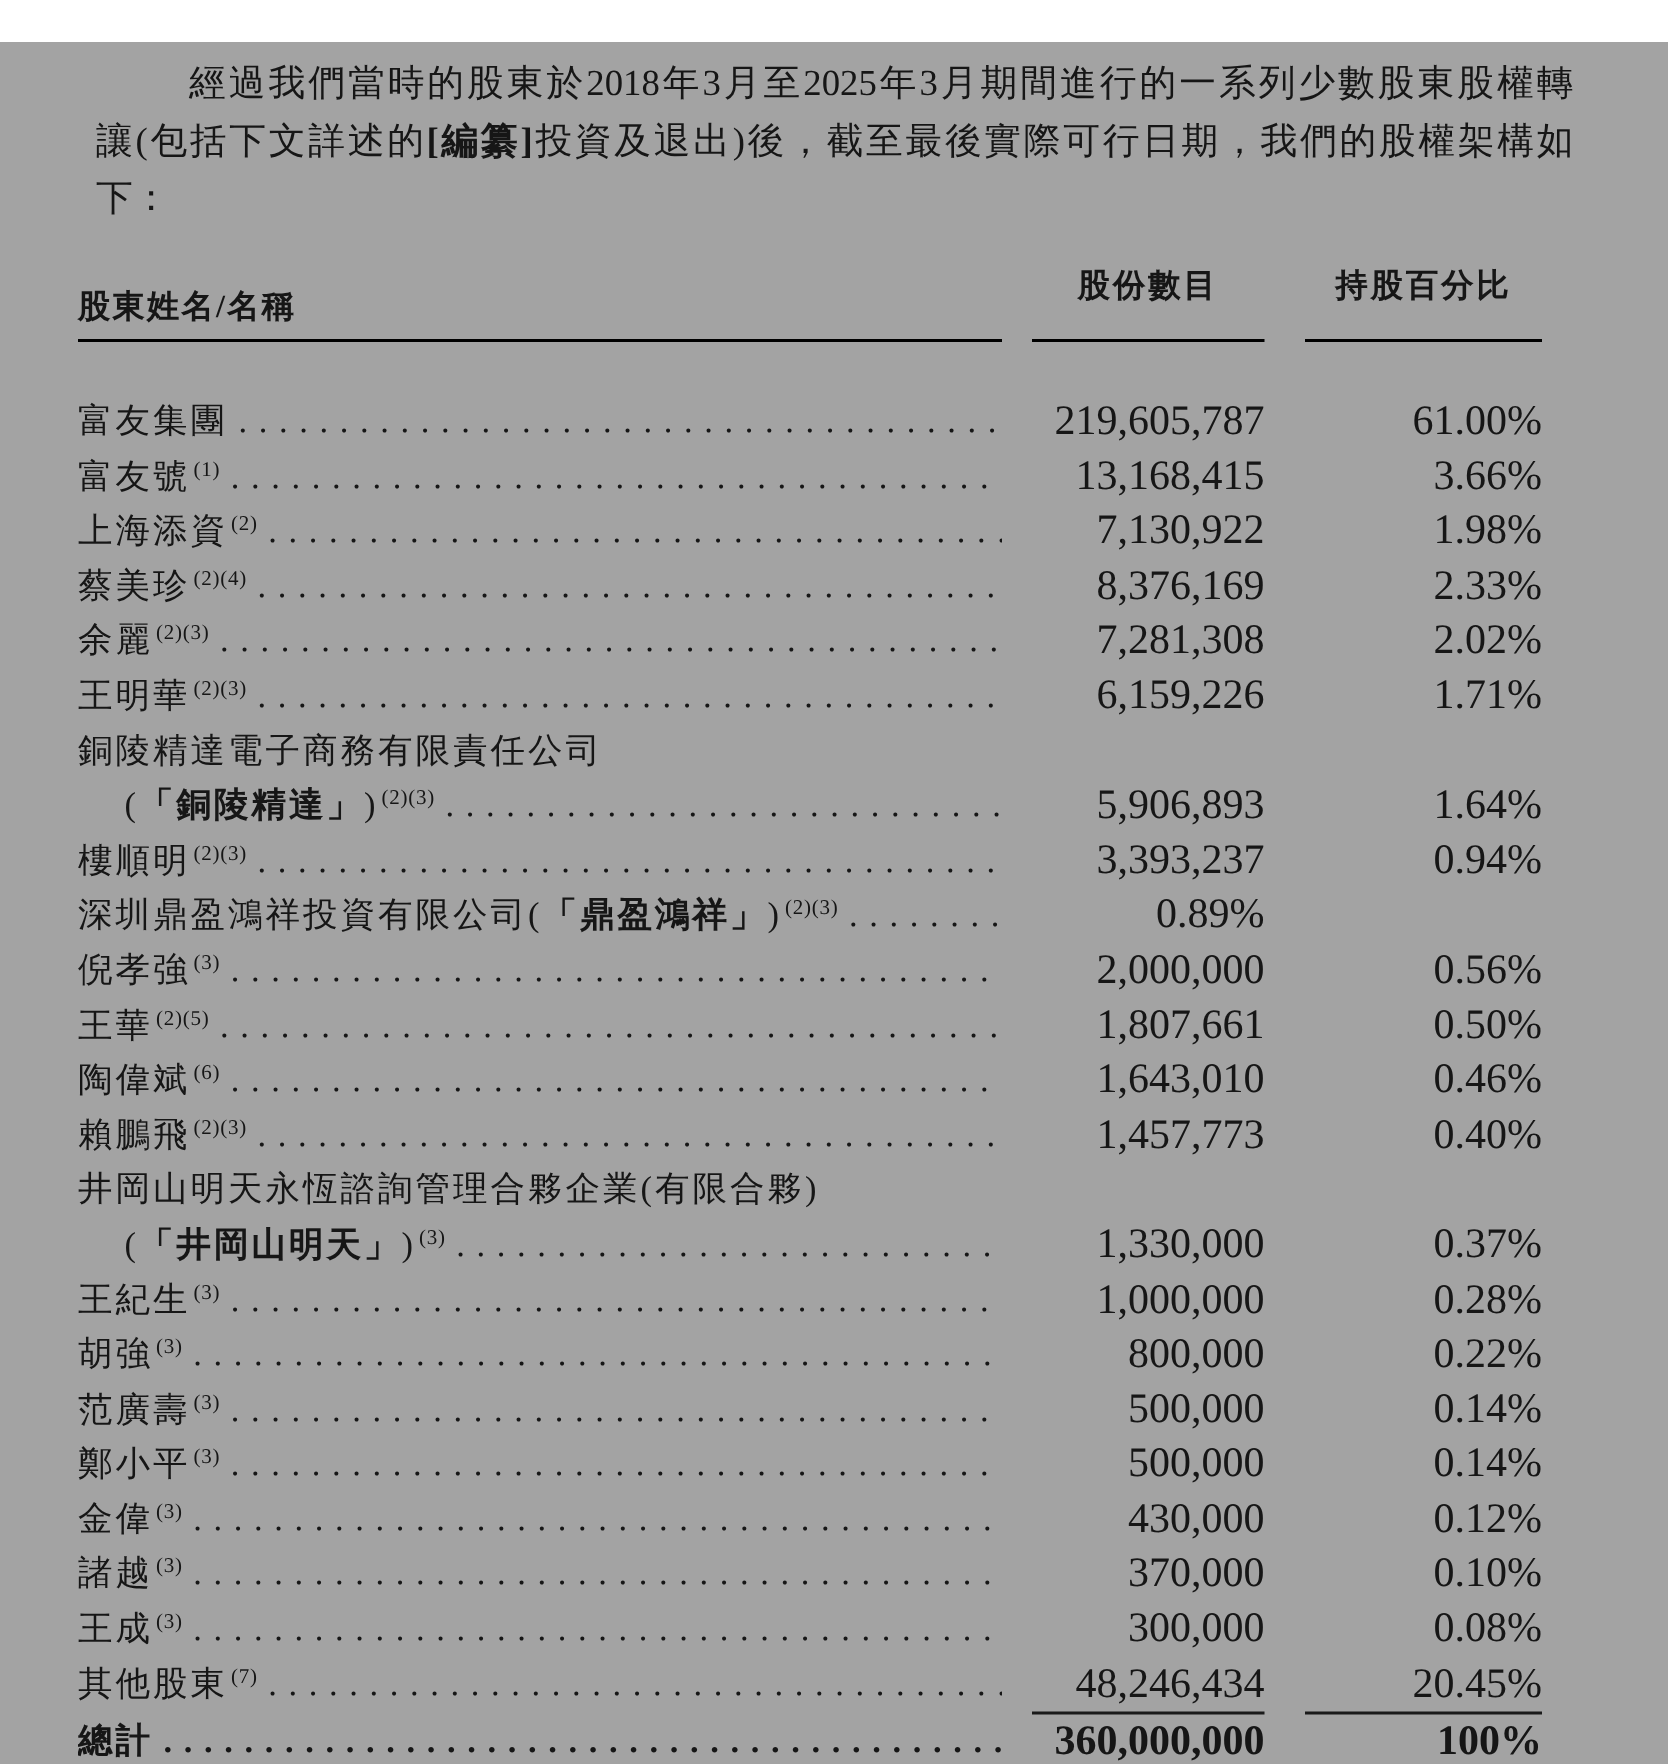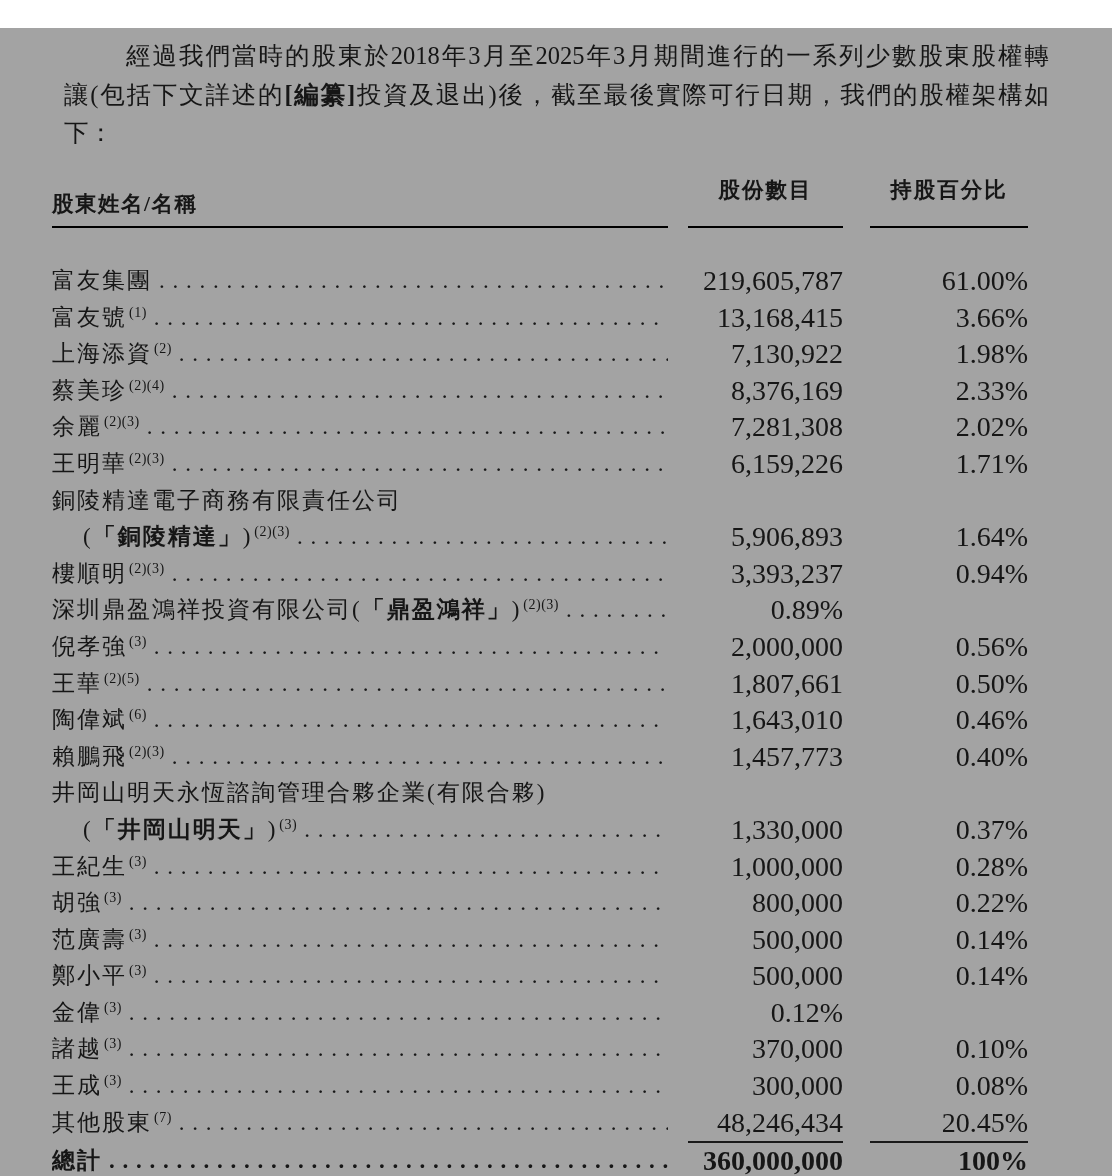--- a/index.html
+++ b/index.html
@@ -377,20 +377,23 @@
             <div class="vbox pct">0.14%</div>
           </div>
         </div>
         <div class="row">
           <div class="cell-name">
             <span>金偉</span>
             <span class="sup">(3)</span>
             <span class="leader">. . . . . . . . . . . . . . . . . . . . . . . . . . . . . . . . . . . . . . . . . . . . . . . . . . . . . . . . . . . . . . . . . . . . . . . . . . . . . . . . . . . . . . . . . . </span>
           </div>
           <div class="cnum">
+            <div class="vbox shares">430,000</div>
+          </div>
+          <div class="cnum">
             <div class="vbox pct">0.12%</div>
           </div>
         </div>
         <div class="row">
           <div class="cell-name">
             <span>諸越</span>
             <span class="sup">(3)</span>
             <span class="leader">. . . . . . . . . . . . . . . . . . . . . . . . . . . . . . . . . . . . . . . . . . . . . . . . . . . . . . . . . . . . . . . . . . . . . . . . . . . . . . . . . . . . . . . . . . </span>
           </div>
           <div class="cnum">

